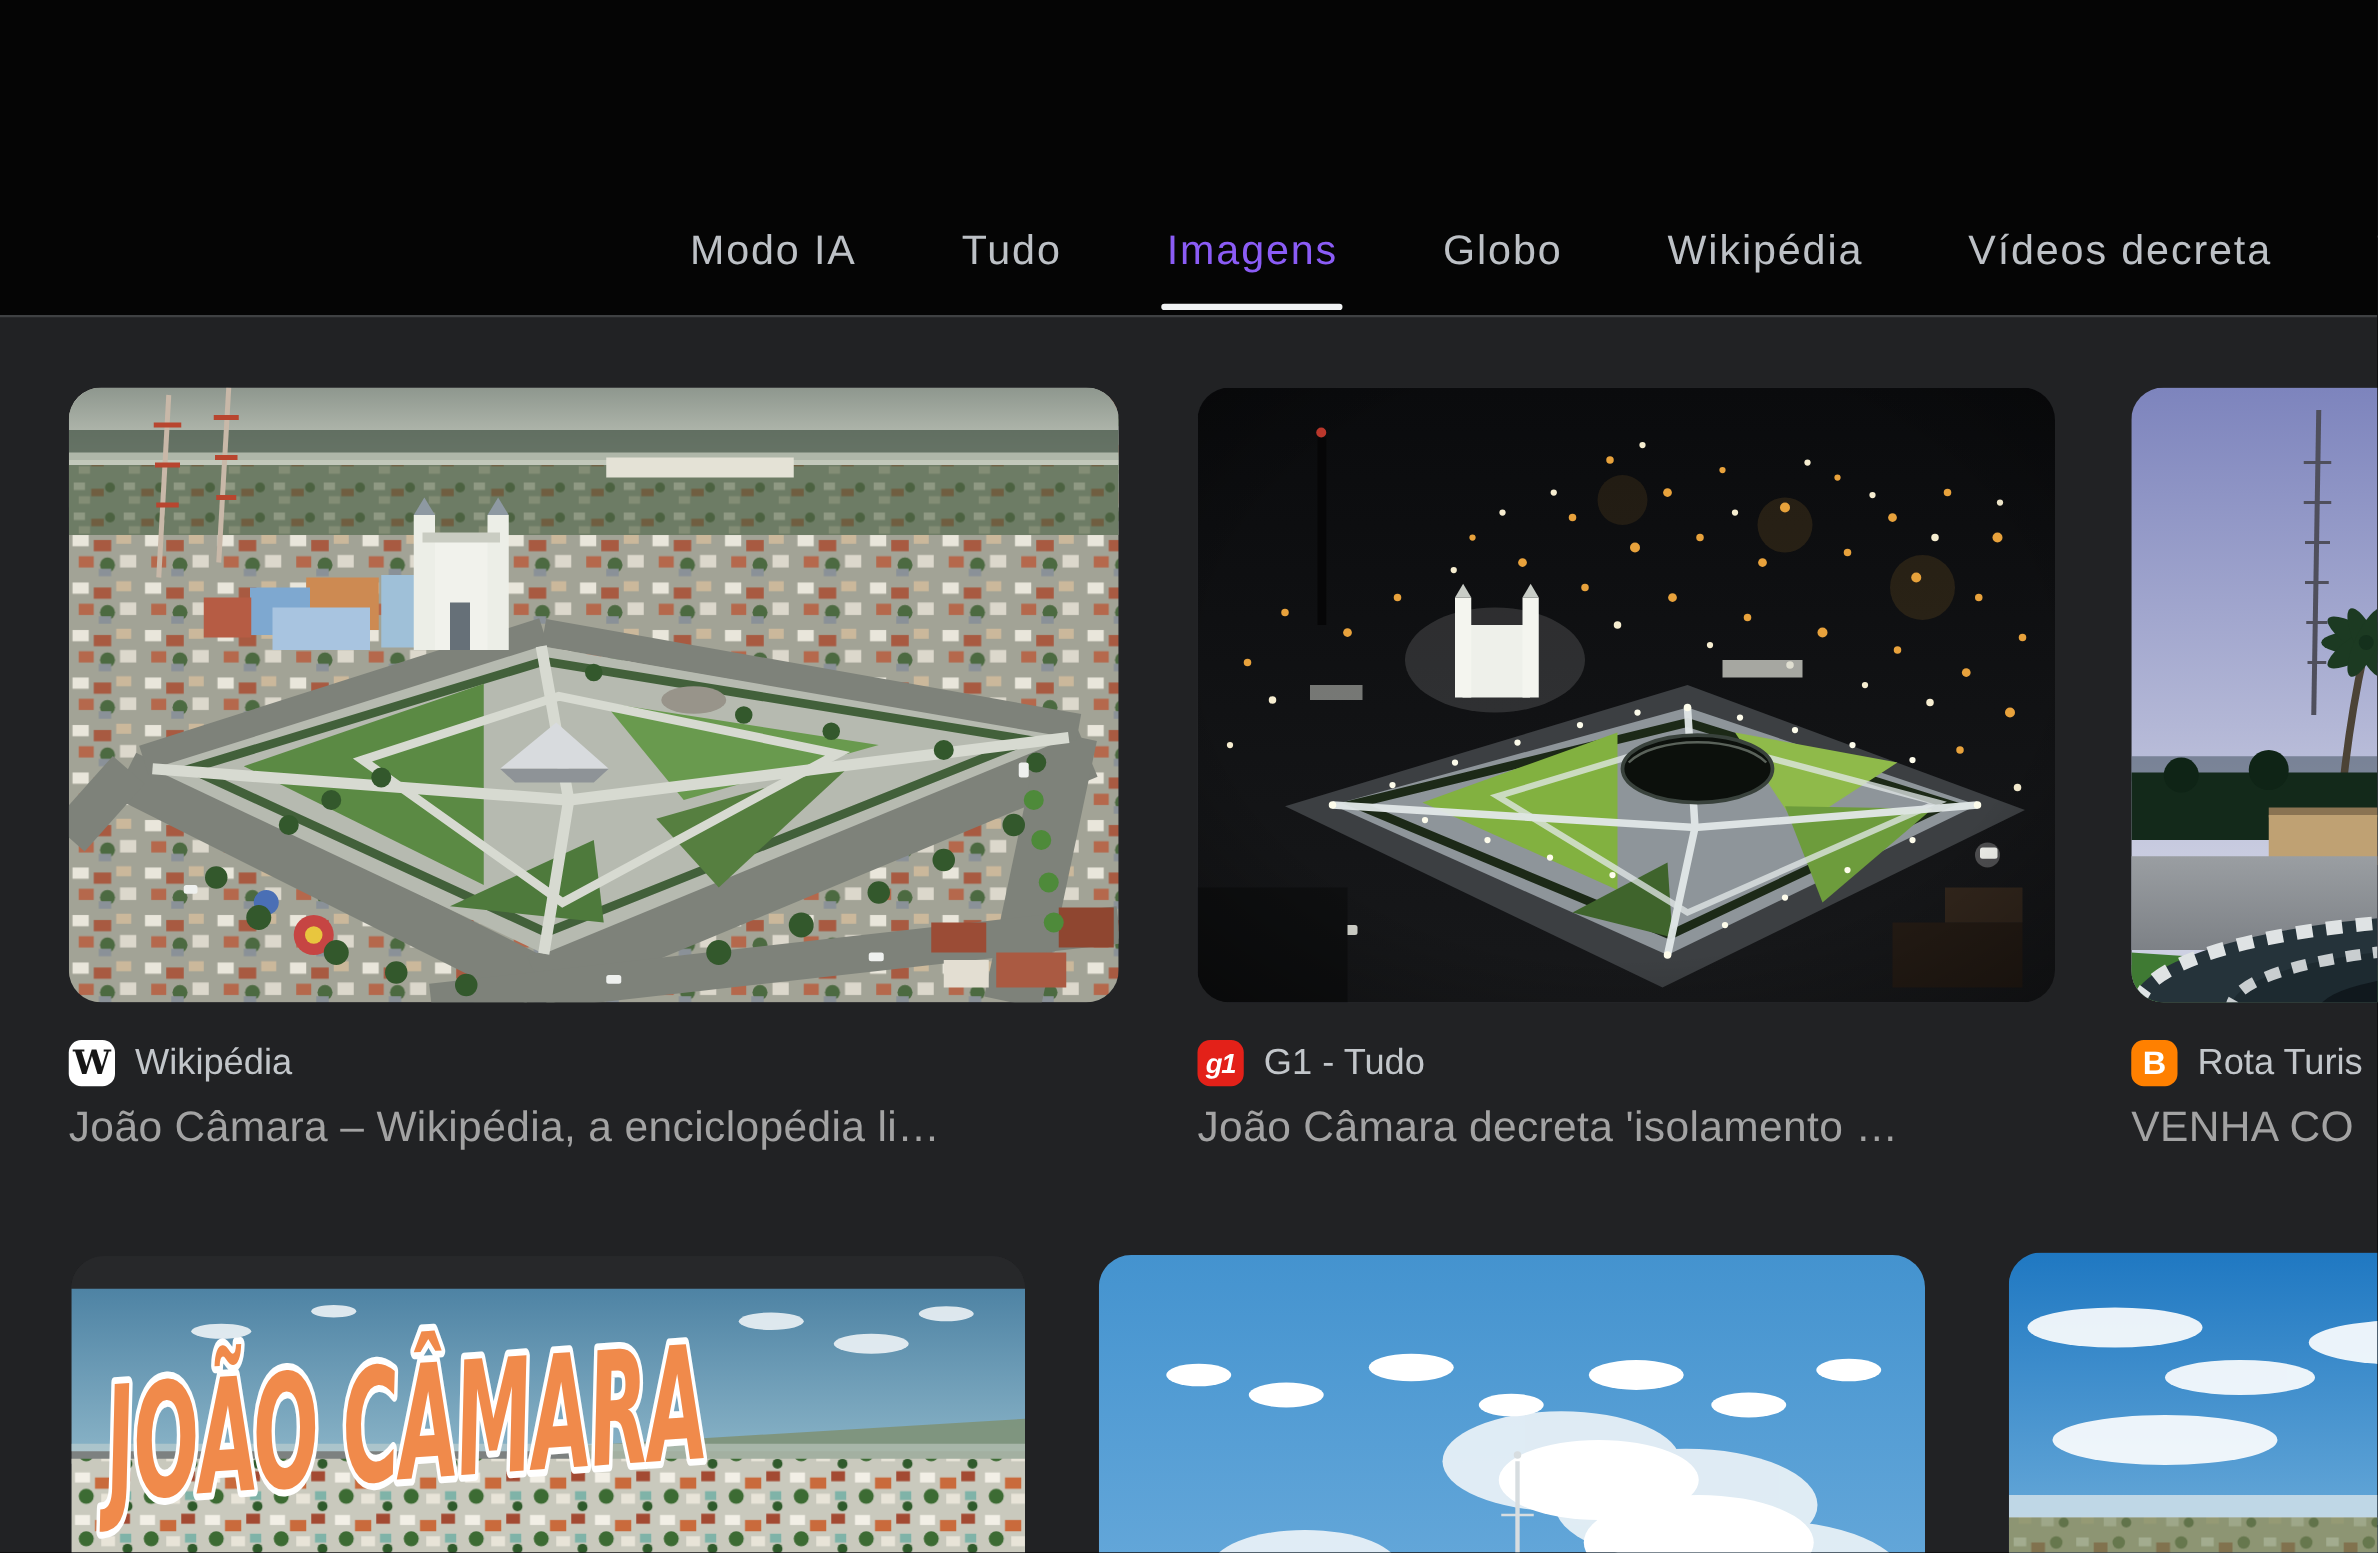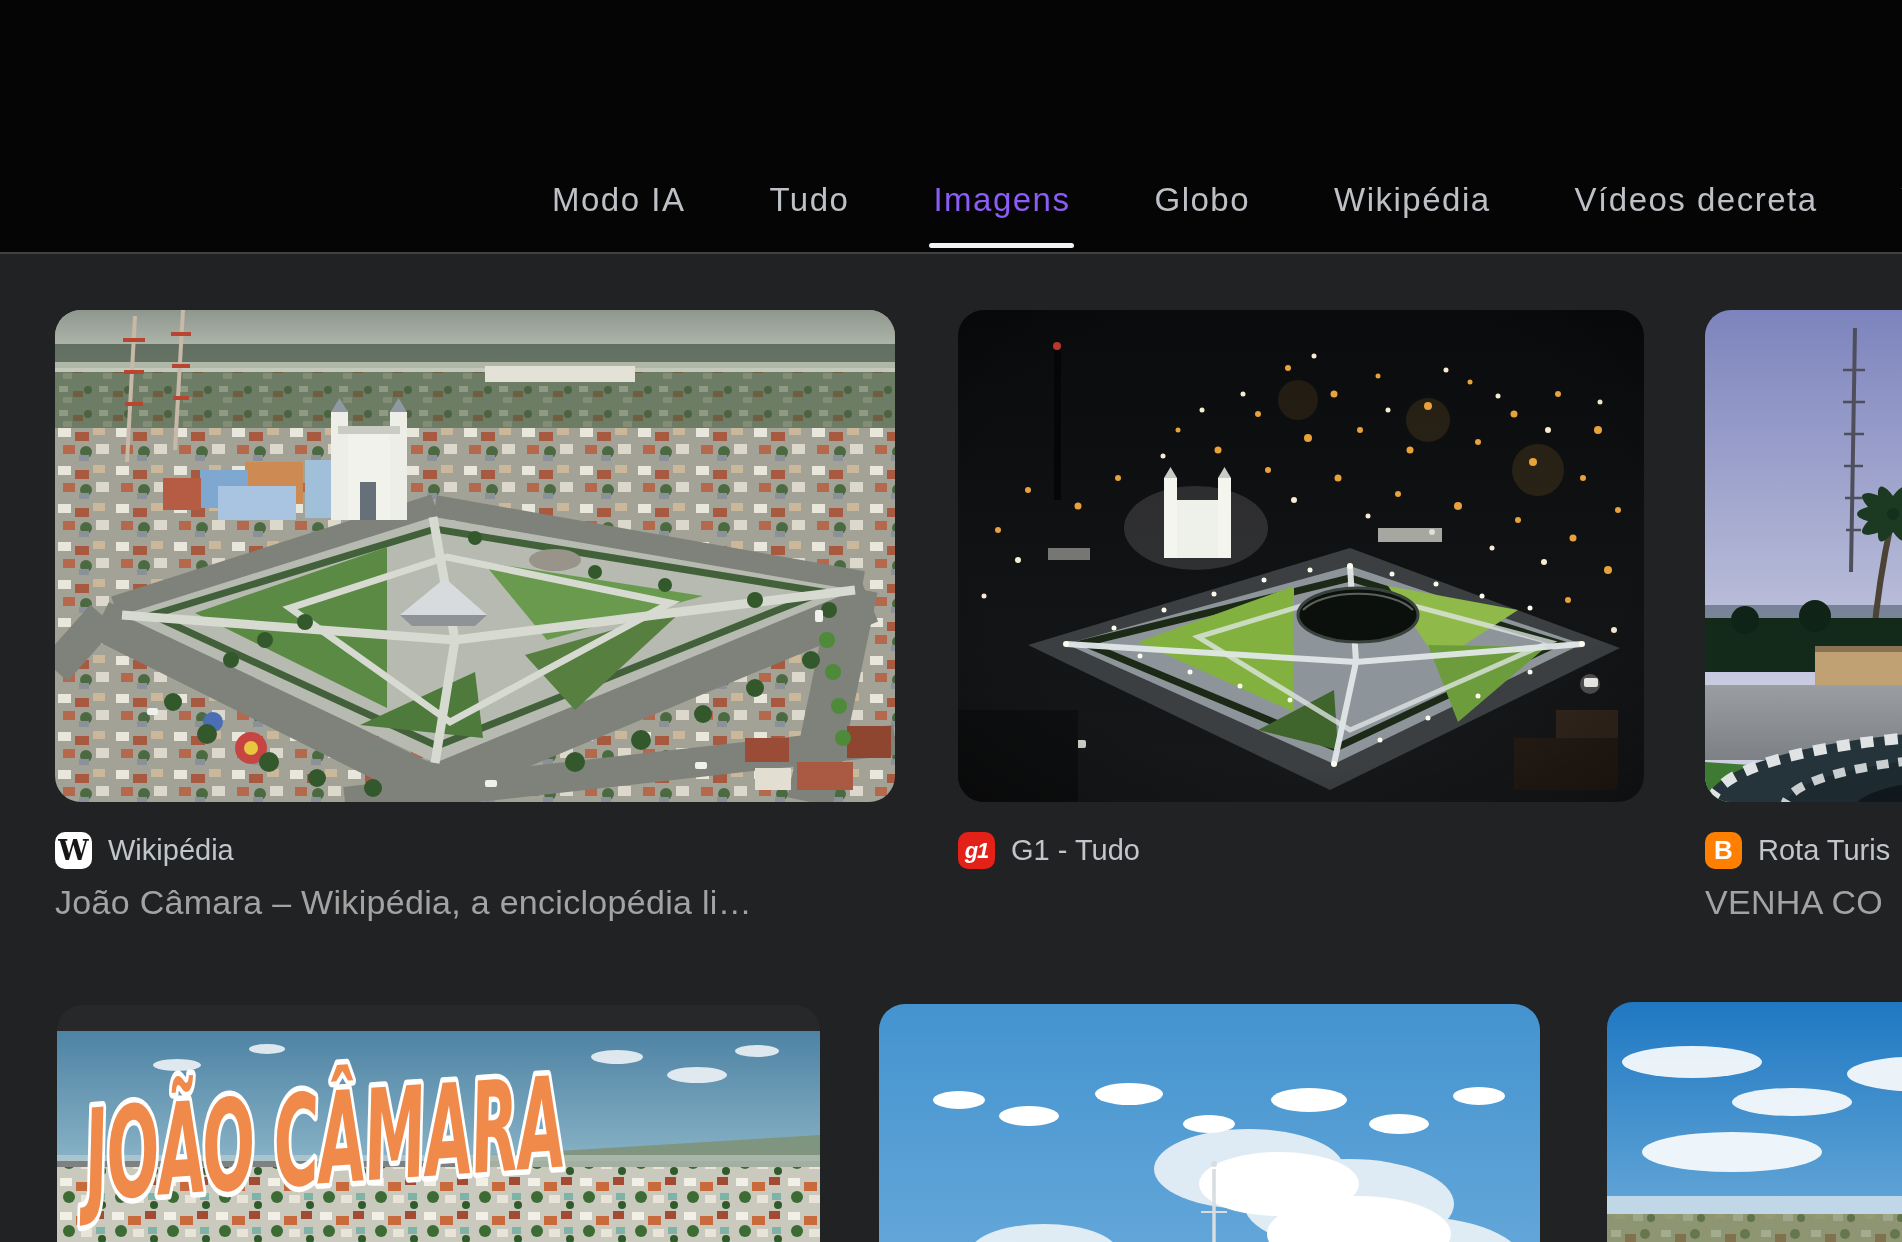--- a/index.html
+++ b/index.html
@@ -308,20 +308,21 @@
           <rect width="686" height="492" fill="url(#bVig)"></rect>
         </svg>
       </div>
       <figcaption class="caption">
         <div class="srcline">
           <span class="favicon g1">
               <span>g1</span>
             </span>
           <span class="srcname">G1 - Tudo</span>
         </div>
+        <div class="title">João Câmara decreta 'isolamento …</div>
       </figcaption>
     </figure>
 
     <figure class="card" style="left:1705px;top:310px;width:560px;">
       <div class="thumb" style="width:560px;height:492px;">
         <svg viewBox="0 0 560 492" preserveAspectRatio="none">
           <defs>
             <linearGradient id="cSky" x1="0" y1="0" x2="0" y2="1">
               <stop offset="0" stop-color="#7d84bd"></stop>
                 <stop offset="0.55" stop-color="#b3b7d6"></stop>

